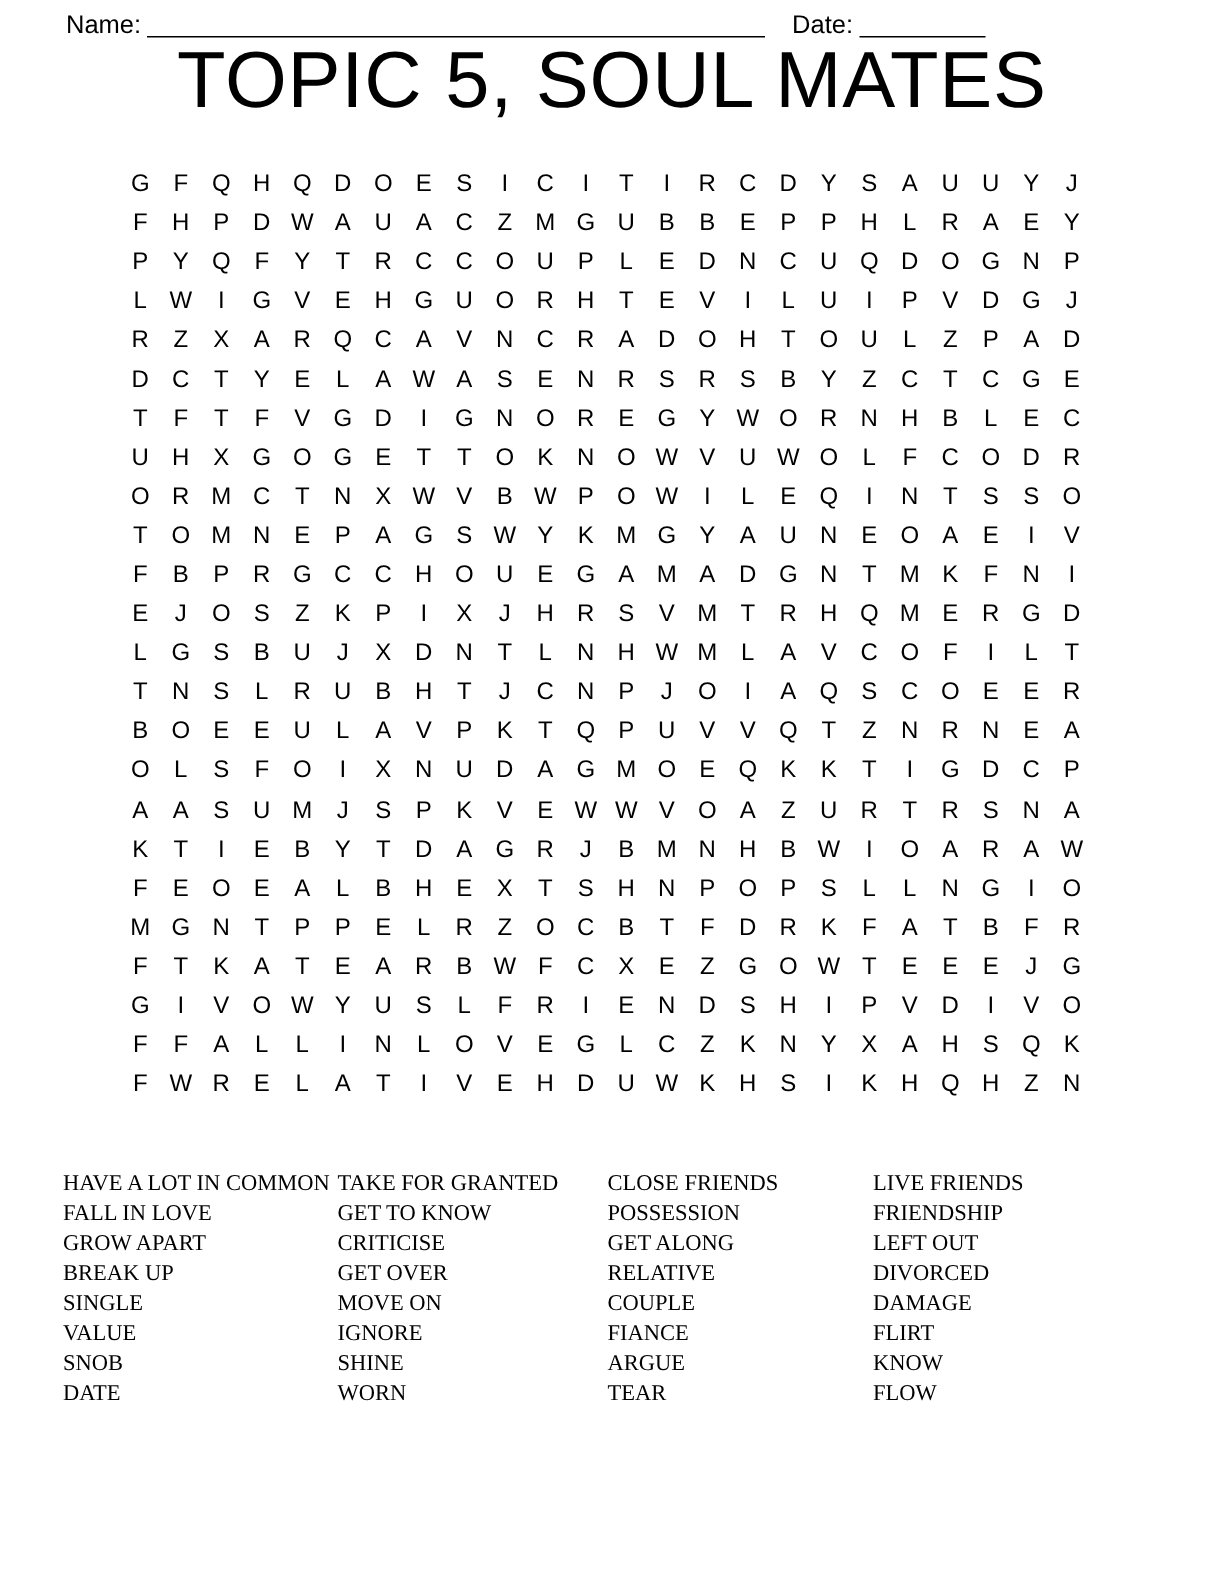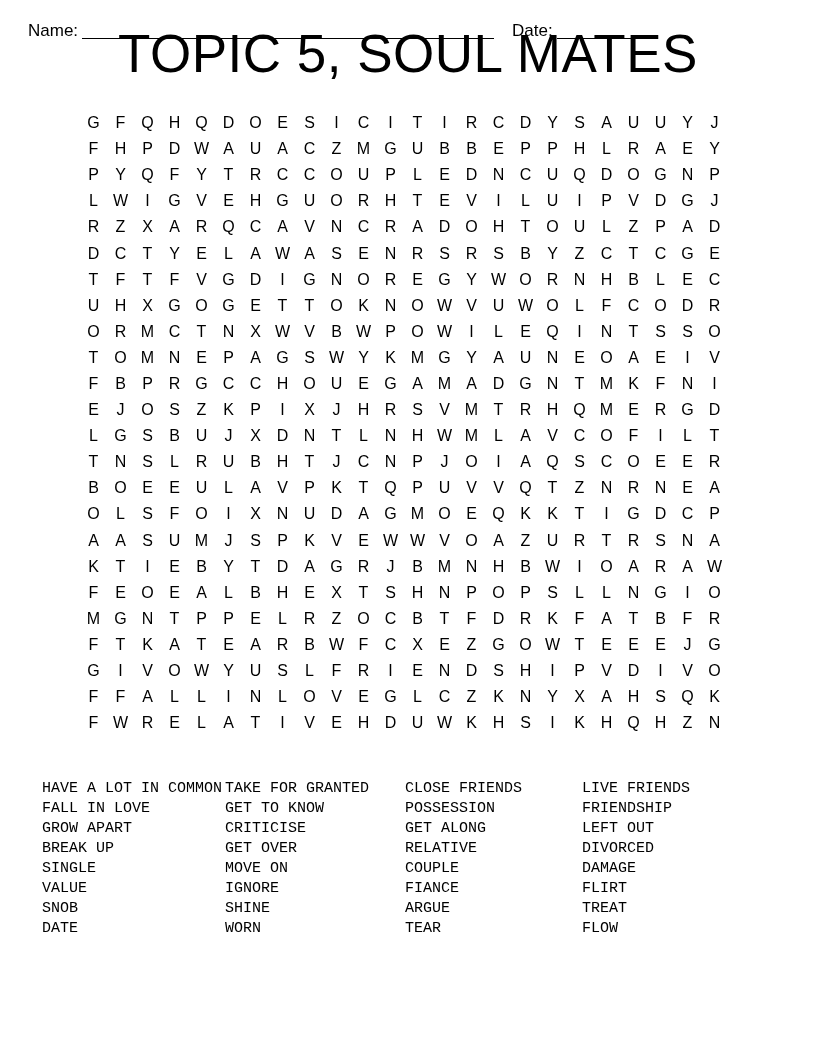--- a/index.html
+++ b/index.html
@@ -19,24 +19,23 @@
 
   
   .header-line {
     position: absolute;
     top: 2px;
     left: 0;
     width: 816px;
     height: 24px;
     display: flex;
     align-items: flex-end;
-    padding: 0 36px 0 28px;
+    padding: 0 36px 0 44px;
     box-sizing: border-box;
     font-size: 17px;
-    margin-top: 14px;
   }
   .field-label {
     white-space: nowrap;
     line-height: 19px;
   }
   .rule {
     border-bottom: 1.5px solid #000;
     height: 15px;
     margin: 0 2px 1px 4px;
   }
@@ -92,21 +91,21 @@
     flex-direction: column;
   }
   .word-col-0 { width: 183px; }
   .word-col-1 { width: 180px; }
   .word-col-2 { width: 177px; }
   .word-col-3 { width: 180px; }
   .word-item {
     font-size: 15px;
     line-height: 20px;
     white-space: nowrap;
-    font-family: Liberation Mono, monospace;
+    font-family: Liberation Serif, serif;
   }
 </style>
 </head>
 <body>
 
 <div class="header-line">
   <span class="field-label">Name:</span>
   <span class="rule rule-name"></span>
   <span class="spacer-gap"></span>
   <span class="field-label">Date:</span>
@@ -773,16 +772,16 @@
       <div class="word-item">ARGUE</div>
       <div class="word-item">TEAR</div>
     </div>
     <div class="word-col word-col-3">
       <div class="word-item">LIVE FRIENDS</div>
       <div class="word-item">FRIENDSHIP</div>
       <div class="word-item">LEFT OUT</div>
       <div class="word-item">DIVORCED</div>
       <div class="word-item">DAMAGE</div>
       <div class="word-item">FLIRT</div>
-      <div class="word-item">TREAT</div>
+      <div class="word-item">KNOW</div>
       <div class="word-item">FLOW</div>
     </div>
   </div>
 
 </body></html>

